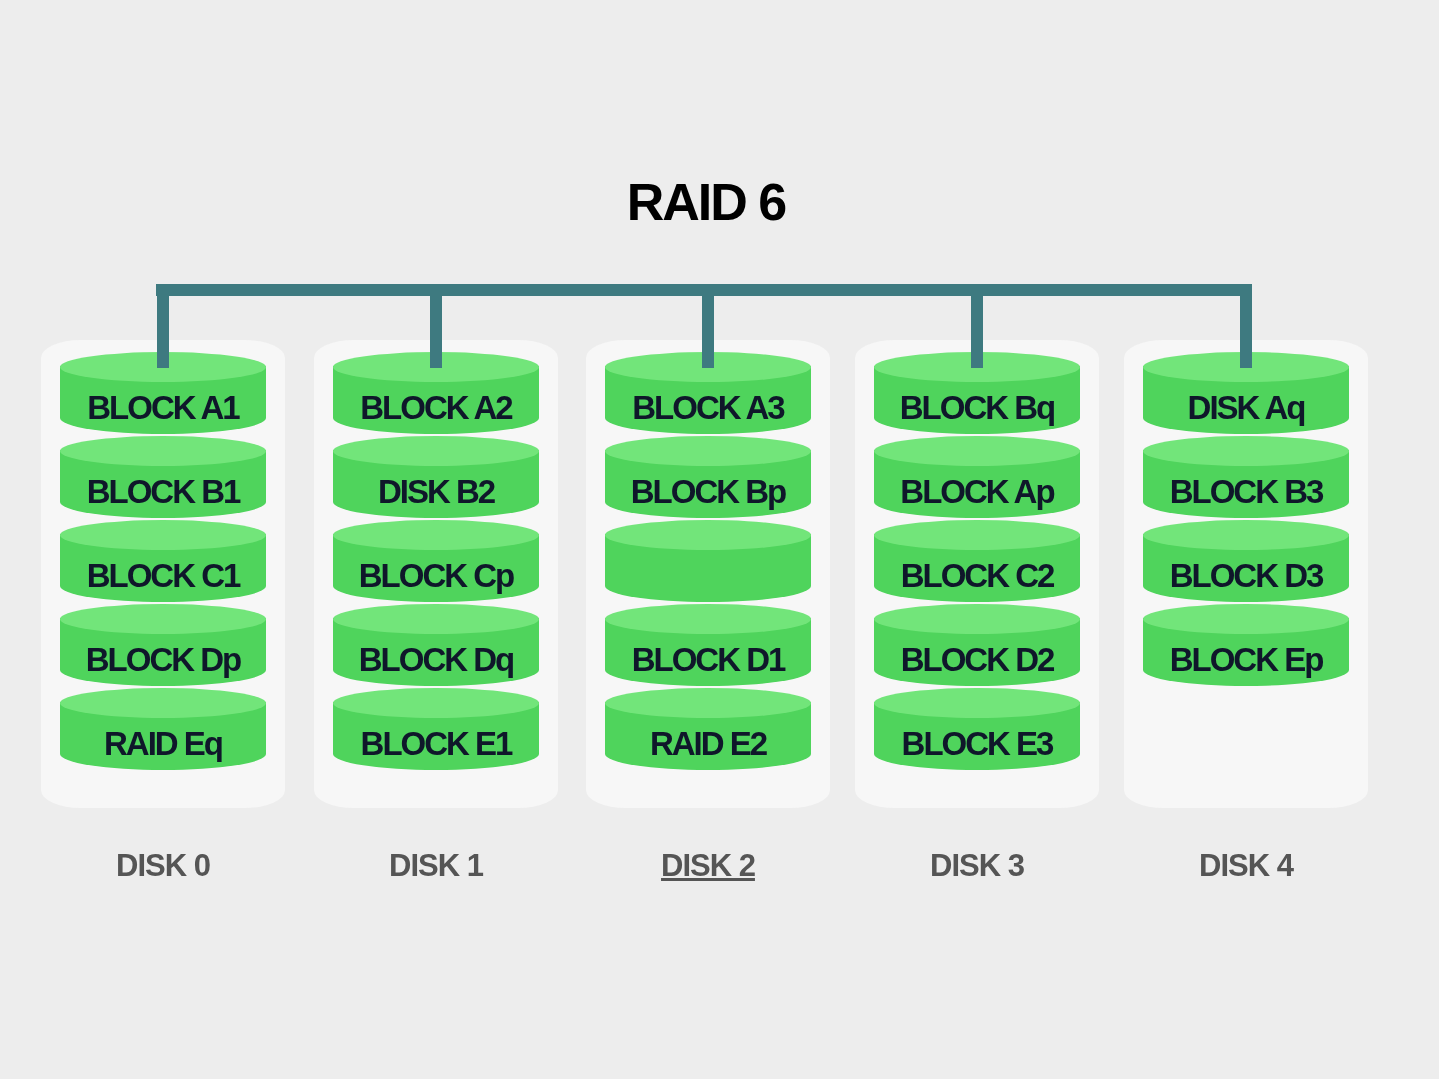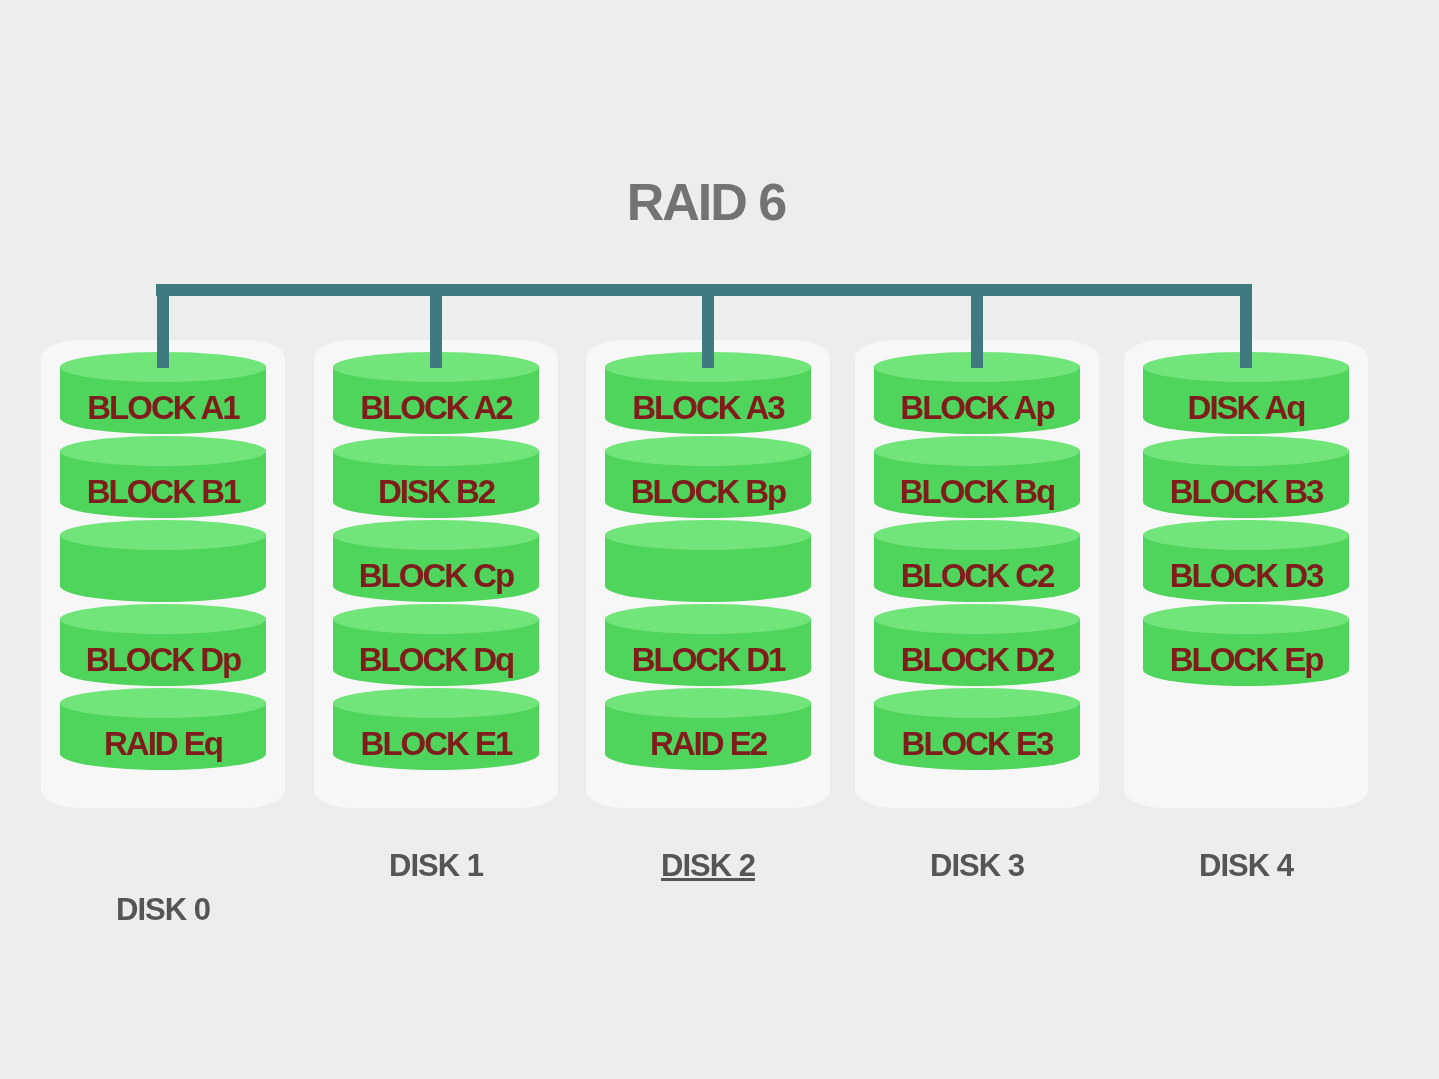--- a/index.html
+++ b/index.html
@@ -1,24 +1,24 @@
 <!DOCTYPE html>
 <html><head>
 <meta charset="utf-8">
 <style>
   html,body{margin:0;padding:0;}
   body{width:1439px;height:1079px;background:#ededed;position:relative;overflow:hidden;font-family:"Liberation Sans",sans-serif;}
-  .title{position:absolute;top:172px;left:0;width:1412px;text-align:center;font-size:52px;font-weight:bold;color:#737373;letter-spacing:-2px;}
+  .title{position:absolute;top:172px;left:0;width:1412px;text-align:center;font-size:52px;font-weight:bold;color:#000000;letter-spacing:-2px;}
   .bus{position:absolute;background:#3e7a80;}
   .disk-bg{position:absolute;top:340px;width:244px;height:468px;background:#f7f7f7;border-radius:40px/18px;}
   .disk{position:absolute;top:352px;width:206px;}
   .platter{position:relative;height:84px;margin-bottom:0;}
   .platter .body{position:absolute;left:0;right:0;top:14px;height:68px;background:#4fd45c;border-radius:0 0 103px 103px/0 0 16px 16px;}
   .platter .top{position:absolute;left:0;right:0;top:0;height:30px;background:#72e57a;border-radius:50%;}
-  .platter .label{position:absolute;left:0;right:0;top:38px;text-align:center;font-size:33px;font-weight:bold;color:#7f1d1d;letter-spacing:-2px;line-height:36px;}
+  .platter .label{position:absolute;left:0;right:0;top:38px;text-align:center;font-size:33px;font-weight:bold;color:#0f172a;letter-spacing:-2px;line-height:36px;}
   .disk-label{position:absolute;top:848px;width:244px;text-align:center;font-size:31px;font-weight:bold;color:#555;letter-spacing:-1px;}
 </style>
 </head>
 <body>
 
 <div class="title">RAID 6</div>
 
 <div class="bus" style="left:156px;top:284px;width:1096px;height:12px;"></div>
 
 <div id="diagram">
@@ -30,34 +30,35 @@
         <div class="label">BLOCK A1</div>
       </div>
       <div class="platter">
         <div class="body"></div>
         <div class="top"></div>
         <div class="label">BLOCK B1</div>
       </div>
       <div class="platter">
         <div class="body"></div>
         <div class="top"></div>
+        <div class="label">BLOCK C1</div>
       </div>
       <div class="platter">
         <div class="body"></div>
         <div class="top"></div>
         <div class="label">BLOCK Dp</div>
       </div>
       <div class="platter">
         <div class="body"></div>
         <div class="top"></div>
         <div class="label">RAID Eq</div>
       </div>
     </div>
     <div class="bus" style="left: 157px; top: 284px; width: 12px; height: 84px;"></div>
-    <div class="disk-label" style="left: 41px; margin-top: 44px;">DISK 0</div>
+    <div class="disk-label" style="left: 41px;">DISK 0</div>
     <div class="disk-bg" style="left: 314px;"></div>
     <div class="disk" style="left: 333px;">
       <div class="platter">
         <div class="body"></div>
         <div class="top"></div>
         <div class="label">BLOCK A2</div>
       </div>
       <div class="platter">
         <div class="body"></div>
         <div class="top"></div>
@@ -108,26 +109,26 @@
         <div class="label">RAID E2</div>
       </div>
     </div>
     <div class="bus" style="left: 702px; top: 284px; width: 12px; height: 84px;"></div>
     <div class="disk-label" style="left: 586px; text-decoration: underline;">DISK 2</div>
     <div class="disk-bg" style="left: 855px;"></div>
     <div class="disk" style="left: 874px;">
       <div class="platter">
         <div class="body"></div>
         <div class="top"></div>
-        <div class="label">BLOCK Ap</div>
+        <div class="label">BLOCK Bq</div>
       </div>
       <div class="platter">
         <div class="body"></div>
         <div class="top"></div>
-        <div class="label">BLOCK Bq</div>
+        <div class="label">BLOCK Ap</div>
       </div>
       <div class="platter">
         <div class="body"></div>
         <div class="top"></div>
         <div class="label">BLOCK C2</div>
       </div>
       <div class="platter">
         <div class="body"></div>
         <div class="top"></div>
         <div class="label">BLOCK D2</div>

